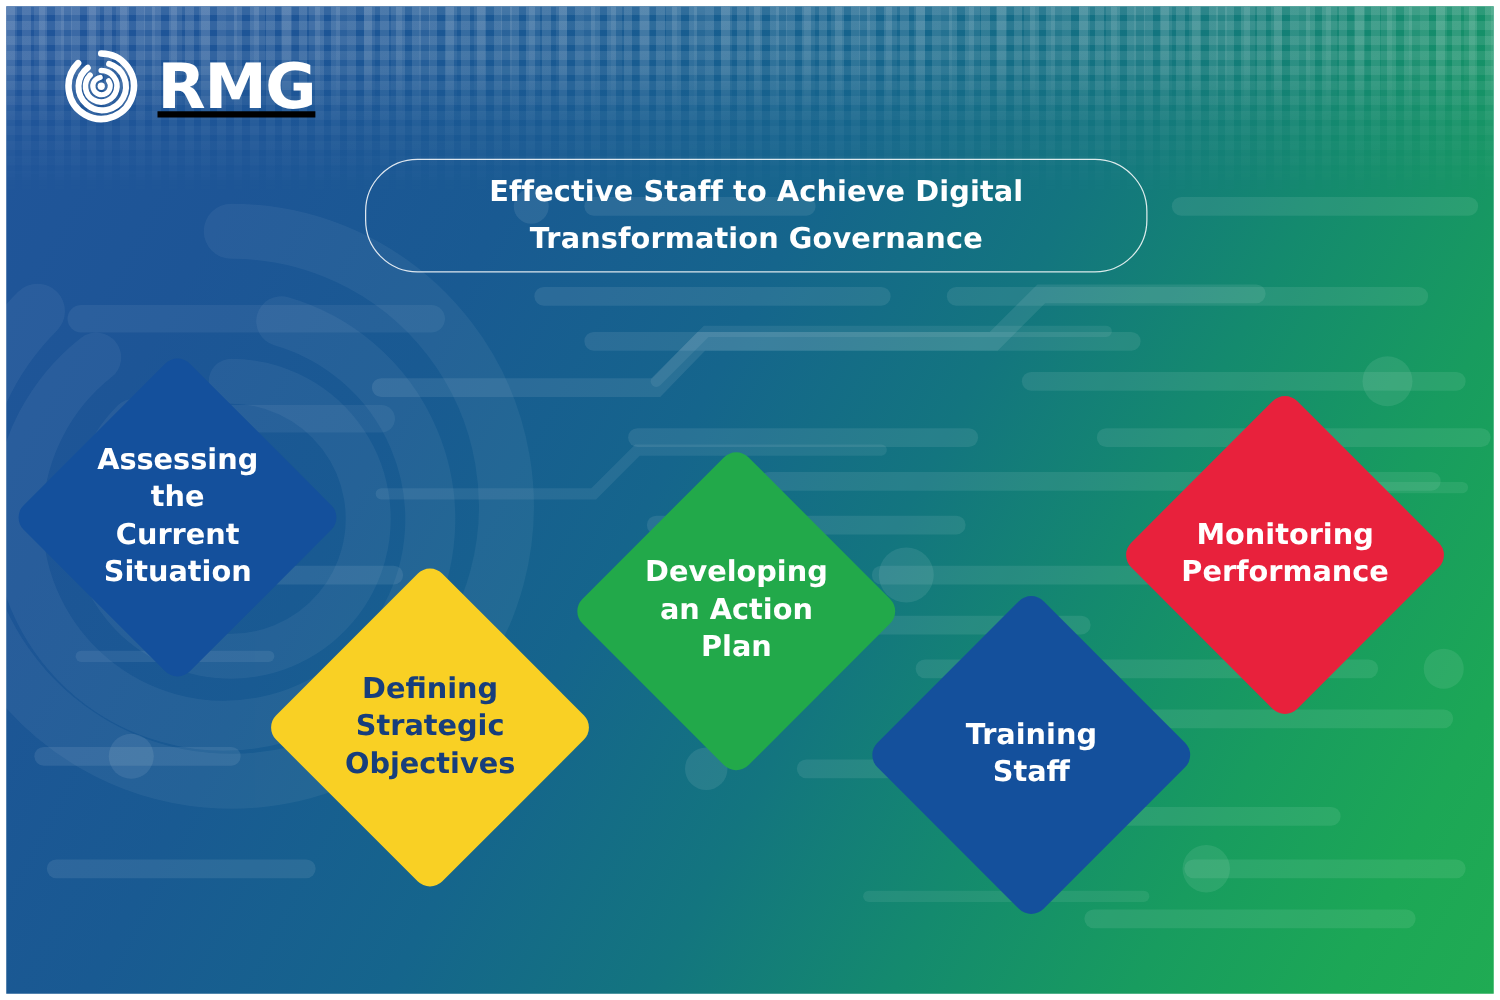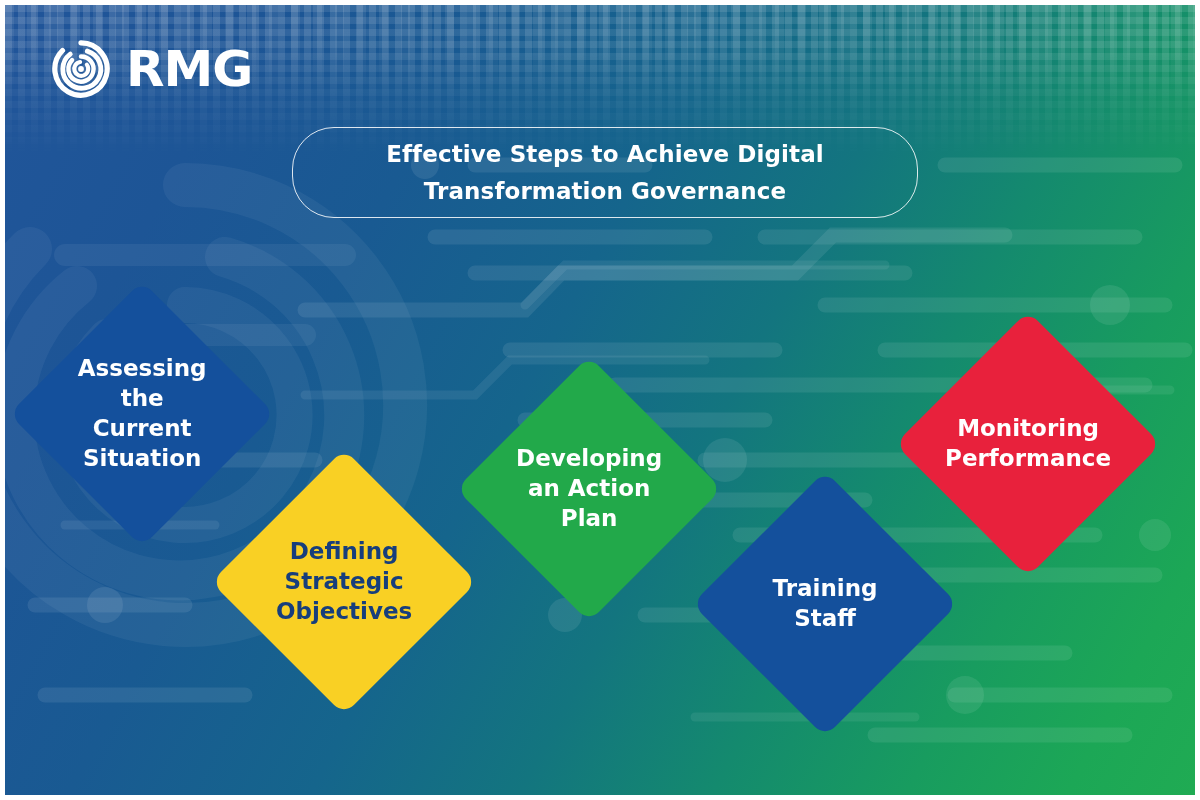--- a/index.html
+++ b/index.html
@@ -61,21 +61,21 @@
 
   
   .circuit{ position:absolute; left:0; top:0; width:1190px; height:790px; pointer-events:none; }
 
   
   .watermark{ position:absolute; left:-80px; top:140px; width:520px; height:520px; pointer-events:none; opacity:.95; }
 
   
   .logo{
     position:absolute; left:45px; top:33px;
-    display:flex; align-items:center; gap:14px;
+    display:flex; align-items:center; gap:14px;text-decoration:underline;
   }
   .logo-mark{ width:62px; height:62px; flex:0 0 62px; }
   .logo-word{
     color:#ffffff;
     font-size:50px;
     font-weight:bold;
     letter-spacing:-1px;
     line-height:1;
     font-family:"DejaVu Sans", sans-serif;
   }
@@ -191,21 +191,21 @@
           <path d="M38.5 13.5 a19.6 19.6 0 1 1 -17.6 3.2" stroke-width="5"></path>
           <path d="M32 19 a13 13 0 1 1 -9.2 3.8" stroke-width="4.6"></path>
           <path d="M38 27.5 a7.2 7.2 0 1 1 -6.8 -2.8" stroke-width="4.2"></path>
         </g>
         <circle cx="32" cy="32" r="3" fill="#ffffff"></circle>
       </svg>
       <div class="logo-word">RMG</div>
     </div>
 
     <div class="title-pill">
-      <div class="title-text">Effective Steps to Achieve Digital Transformation Governance</div>
+      <div class="title-text">Effective Staff to Achieve Digital Transformation Governance</div>
     </div>
 
     <div class="diamond" style="left:43px; top:315px; width:188px; height:188px; background:#14509c;">
       <div class="label" style="color:#ffffff; font-size:23px;">Assessing
 the
 Current
 Situation</div>
     </div>
 
     <div class="diamond" style="left:245px; top:483px; width:188px; height:188px; background:#f9d024;">

